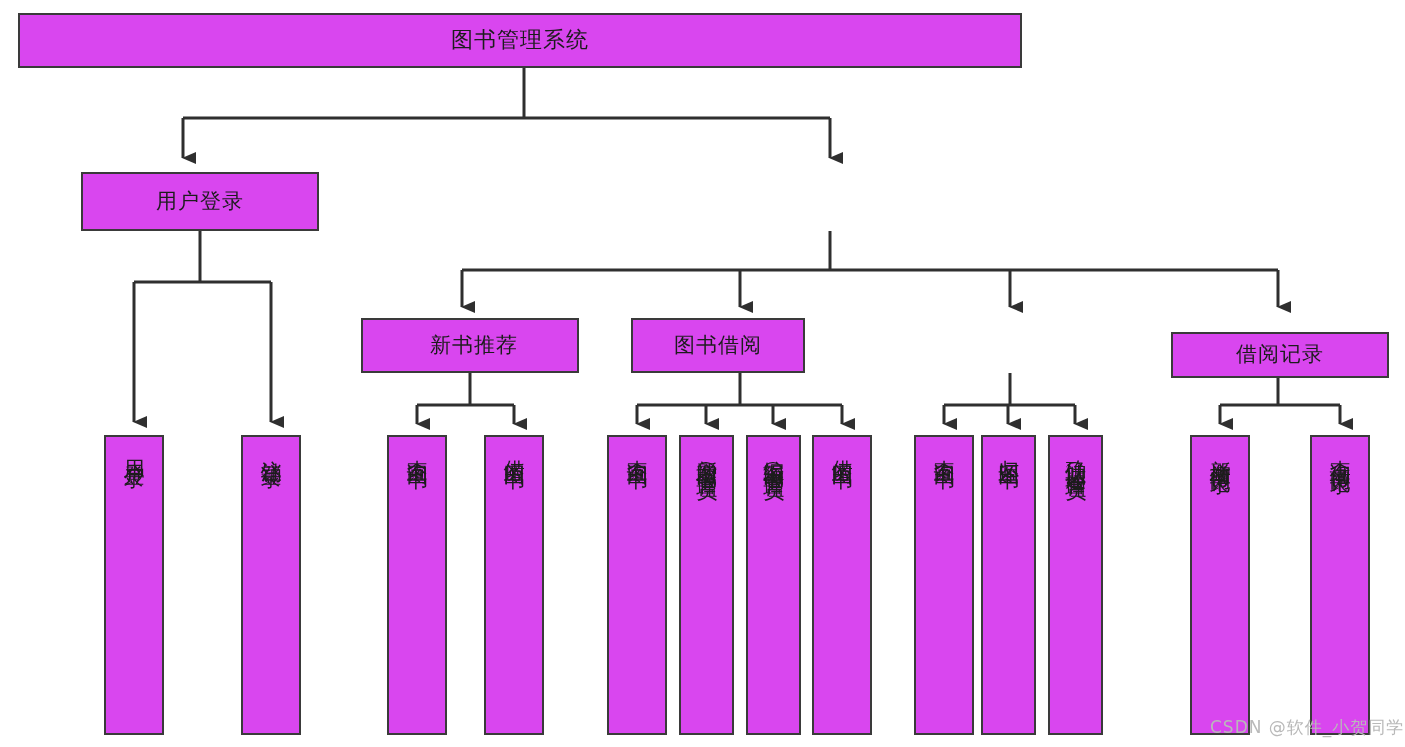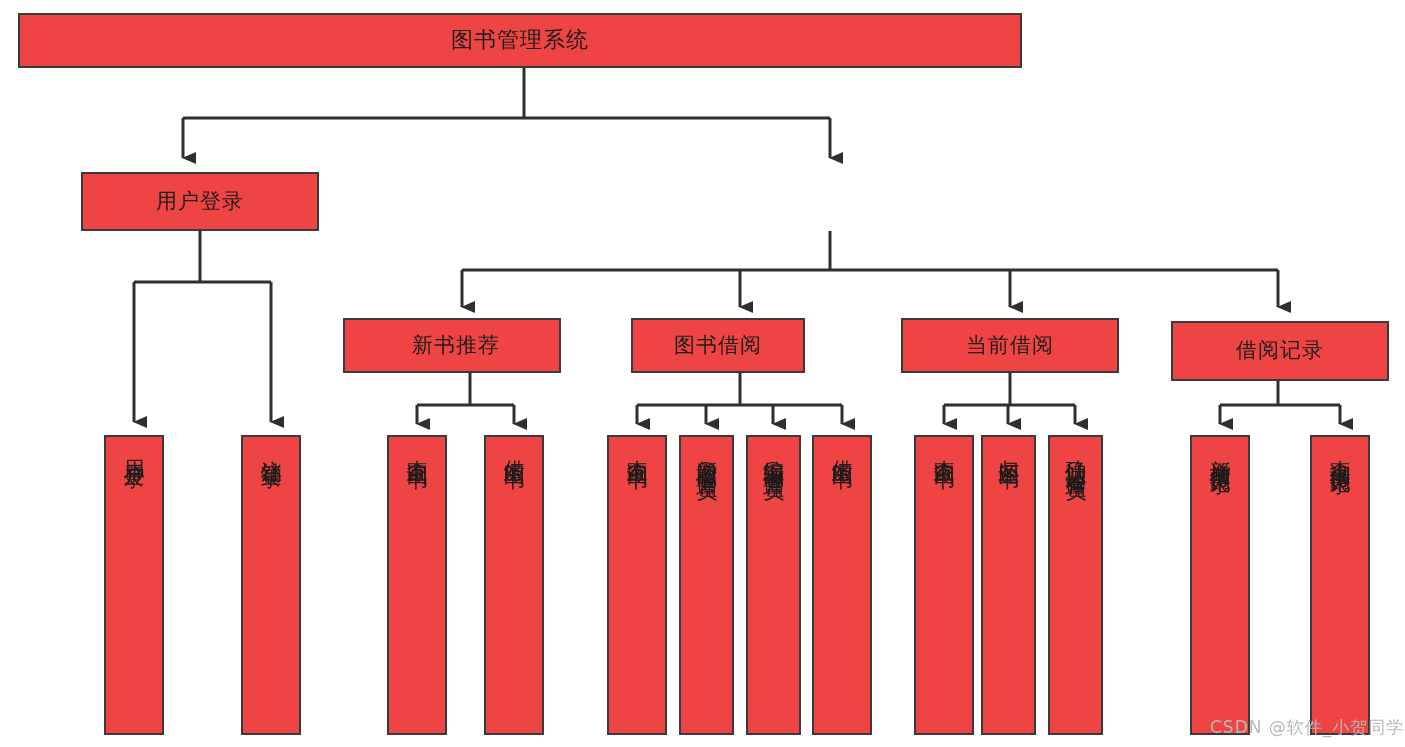--- a/index.html
+++ b/index.html
@@ -21,21 +21,21 @@
     left: 0;
     top: 0;
     width: 1405px;
     height: 747px;
     pointer-events: none;
   }
   .node {
     position: absolute;
     box-sizing: border-box;
     border: 2px solid #3a3a3a;
-    background: #ef4444;
+    background: #d946ef;
     display: flex;
     align-items: center;
     justify-content: center;
     color: #1c1c1c;
   }
   .node.horiz {
     font-size: 21px;
     letter-spacing: 1px;
     line-height: 1.2;
   }
@@ -125,30 +125,27 @@
   </svg>
 
   <div class="node root horiz" style="left:18px; top:13px; width:1004px; height:55px;">
     <span>图书管理系统</span>
   </div>
 
   <div class="node horiz" style="left:81px; top:172px; width:238px; height:59px;">
     <span>用户登录</span>
   </div>
 
-  <div class="node horiz" style="left:343px; top:318px; width:218px; height:55px;padding-left:8px;">
+  <div class="node horiz" style="left:361px; top:318px; width:218px; height:55px;padding-left:8px;">
     <span>新书推荐</span>
   </div>
   <div class="node horiz" style="left:631px; top:318px; width:174px; height:55px;">
     <span>图书借阅</span>
   </div>
-  <div class="node horiz" style="left:901px; top:318px; width:218px; height:55px;">
-    <span>当前借阅</span>
-  </div>
-  <div class="node horiz" style="left:1171px; top:321px; width:218px; height:60px;">
+  <div class="node horiz" style="left:1171px; top:332px; width:218px; height:46px;">
     <span>借阅记录</span>
   </div>
 
   <div class="node vert" style="left:104px; top:435px; width:60px; height:300px;">
     <span class="vlabel">用户登录</span>
   </div>
   <div class="node vert" style="left:241px; top:435px; width:60px; height:300px;">
     <span class="vlabel">注销登录</span>
   </div>
 

